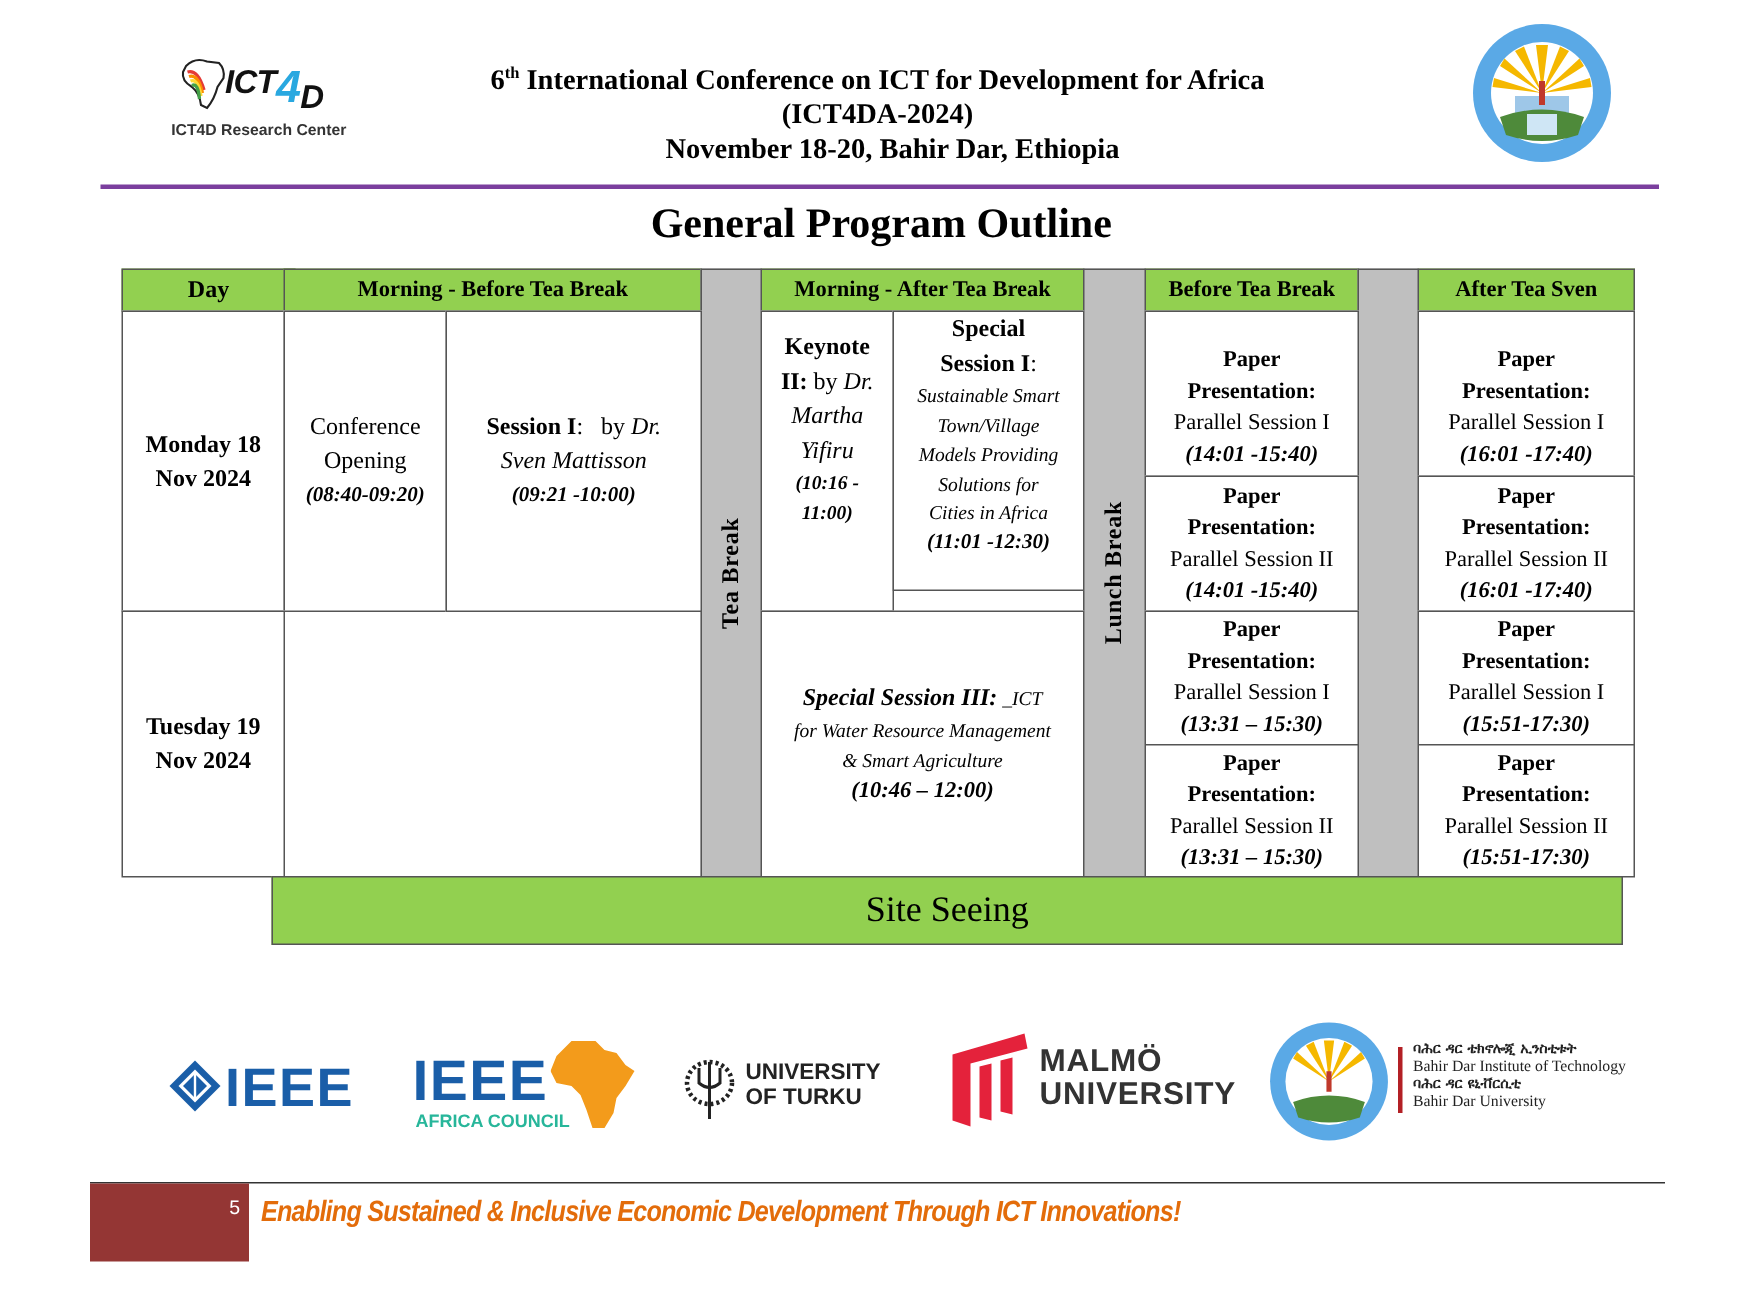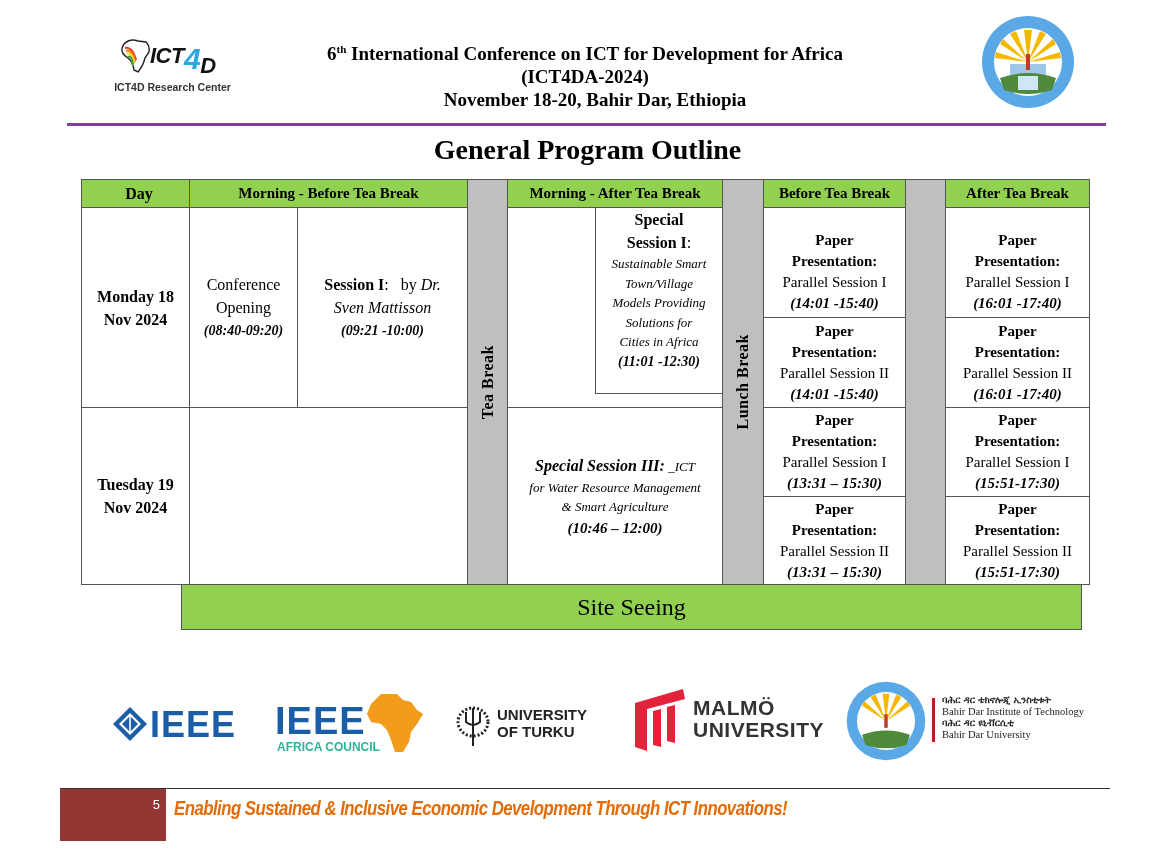--- a/index.html
+++ b/index.html
@@ -99,21 +99,21 @@
 <div class="abs purple-rule"></div>
 
 <div class="abs page-title">General Program Outline</div>
 
 <div class="abs tbl">
 
   <div class="cell hdr" style="left:0;top:0;width:116px;height:29px;font-size:16px;">Day</div>
   <div class="cell hdr" style="left:108px;top:0;width:279px;height:29px;">Morning - Before Tea Break</div>
   <div class="cell hdr" style="left:426px;top:0;width:216px;height:29px;">Morning - After Tea Break</div>
   <div class="cell hdr" style="left:682px;top:0;width:143px;height:29px;">Before Tea Break</div>
-  <div class="cell hdr" style="left:864px;top:0;width:145px;height:29px;">After Tea Break</div>
+  <div class="cell hdr" style="left:864px;top:0;width:145px;height:29px;">After Tea Sven</div>
 
   <div class="cell gray" style="left:386px;top:0;width:41px;height:406px;">
     <span class="vtext">Tea Break</span>
   </div>
   <div class="cell gray" style="left:641px;top:0;width:42px;height:406px;">
     <span class="vtext">Lunch Break</span>
   </div>
   <div class="cell gray" style="left:824px;top:0;width:41px;height:406px;"></div>
 
   <div class="cell t16 b" style="left:0;top:28px;width:109px;height:201px;">
@@ -122,20 +122,28 @@
   </div>
   <div class="cell t16" style="left:108px;top:28px;width:109px;height:201px;">
     <span>Conference</span>
     <span>Opening</span>
     <span class="bi" style="font-size:14px">(08:40-09:20)</span>
   </div>
   <div class="cell t16" style="left:216px;top:28px;width:171px;height:201px;">
     <span><b>Session I</b><span>:</span><span style="white-space:pre">   by </span><i>Dr.</i></span>
     <i>Sven Mattisson</i>
     <span class="bi" style="font-size:14px">(09:21 -10:00)</span>
+  </div>
+  <div class="cell t16" style="left:426px;top:28px;width:89px;height:201px;justify-content:flex-start;padding-top:12px;">
+    <b>Keynote</b>
+    <span><b>II:</b><span style="white-space:pre"> by </span><i>Dr.</i></span>
+    <i>Martha</i>
+    <i>Yifiru</i>
+    <span class="bi" style="font-size:13px;line-height:20px">(10:16 -</span>
+    <span class="bi" style="font-size:13px;line-height:20px">11:00)</span>
   </div>
   <div class="cell" style="left:514px;top:28px;width:128px;height:187px;justify-content:flex-start;padding-top:0;">
     <b class="t16">Special</b>
     <span class="t16"><b>Session I</b><span>:</span></span>
     <i class="t13">Sustainable Smart</i>
     <i class="t13">Town/Village</i>
     <i class="t13">Models Providing</i>
     <i class="t13">Solutions for</i>
     <i class="t13">Cities in Africa</i>
     <span class="bi" style="font-size:14px;line-height:20px">(11:01 -12:30)</span>

